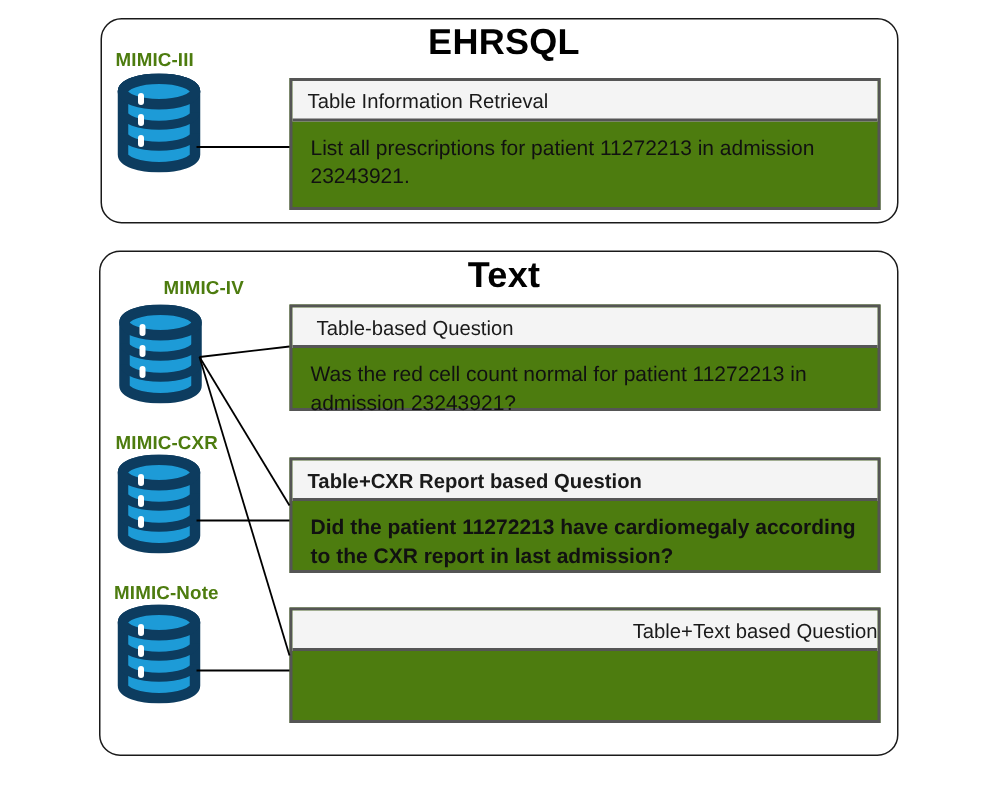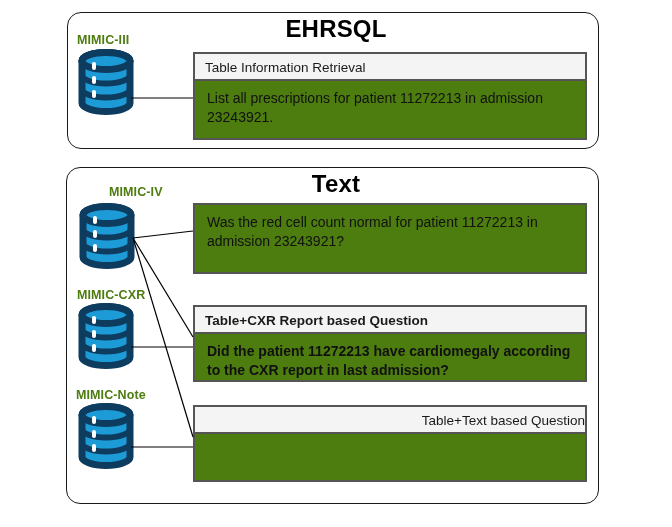--- a/index.html
+++ b/index.html
@@ -178,20 +178,21 @@
       <ellipse cx="28" cy="12" rx="24" ry="8.5" fill="#1d9bd7" stroke="#0d3c5f" stroke-width="7"></ellipse>
       <path d="M4 26 a24 8.5 0 0 0 48 0" fill="none" stroke="#0d3c5f" stroke-width="6"></path>
       <path d="M4 40 a24 8.5 0 0 0 48 0" fill="none" stroke="#0d3c5f" stroke-width="6"></path>
       <rect x="14" y="27" width="4" height="8" rx="2" fill="#ffffff"></rect>
       <rect x="14" y="41" width="4" height="8" rx="2" fill="#ffffff"></rect>
       <rect x="14" y="13" width="4" height="8" rx="2" fill="#ffffff"></rect>
     </svg>
   </div>
 
   <div class="qcard" id="qcard-1">
+    <div class="qcard-header indented">Table-based Question</div>
     <div class="qcard-body">Was the red cell count normal for patient 11272213 in admission 23243921?</div>
   </div>
 
   <div class="qcard" id="qcard-2">
     <div class="qcard-header">Table+CXR Report based Question</div>
     <div class="qcard-body">Did the patient 11272213 have cardiomegaly according to the CXR report in last admission?</div>
   </div>
 
   <div class="qcard" id="qcard-3">
     <div class="qcard-header">Table+Text based Question</div>

